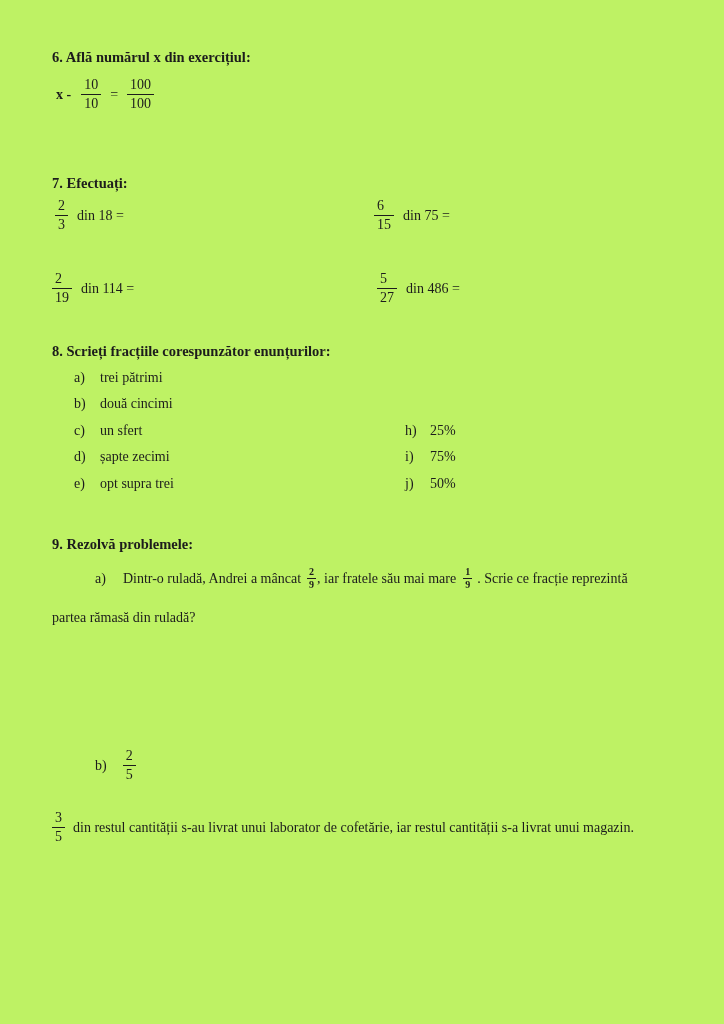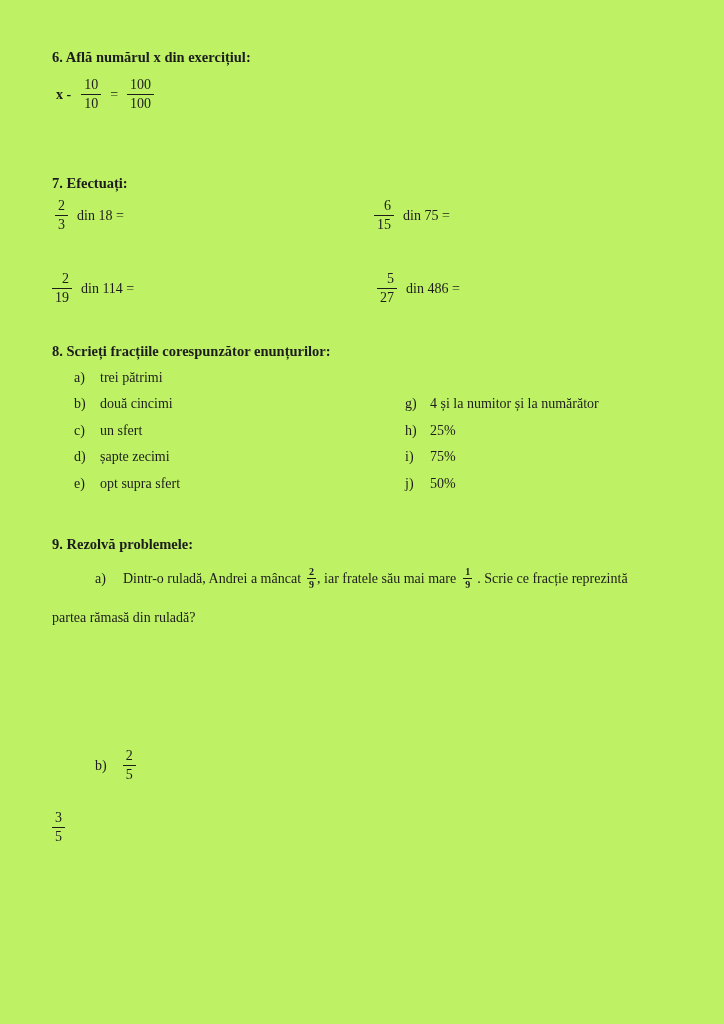--- a/index.html
+++ b/index.html
@@ -8,21 +8,21 @@
     width:724px;height:1024px;
     background:#bef264;
     font-family:"Liberation Serif", serif;
     color:#1c1c1c;
     font-size:14px;
     overflow:hidden;
   }
   .abs{position:absolute;white-space:nowrap;}
   .h{font-weight:bold;font-size:14.5px;}
   .row{display:flex;align-items:center;}
-  .frac{display:inline-flex;flex-direction:column;align-items:flex-end;line-height:1.3;}
+  .frac{display:inline-flex;flex-direction:column;align-items:flex-start;line-height:1.3;}
   .frac .num{padding:0 3px;}
   .frac .den{padding:0 3px;border-top:1px solid #1c1c1c;}
   .sfrac{display:inline-flex;flex-direction:column;align-items:center;line-height:1.2;font-size:10px;font-weight:bold;}
   .sfrac .num{padding:0 2px;}
   .sfrac .den{padding:0 2px;border-top:1px solid #1c1c1c;}
   .letter{display:inline-block;width:26px;}
   .letter-r{display:inline-block;width:25px;}
   .bold{font-weight:bold;}
   .mr10{margin-right:10px;}
   .eqs{margin:0 9px;}
@@ -86,26 +86,23 @@
   <div class="abs" style="left:74px;top:396px;">
     <span class="letter">b)</span><span>două cincimi</span>
   </div>
   <div class="abs" style="left:74px;top:423px;">
     <span class="letter">c)</span><span>un sfert</span>
   </div>
   <div class="abs" style="left:74px;top:449px;">
     <span class="letter">d)</span><span>șapte zecimi</span>
   </div>
   <div class="abs" style="left:74px;top:476px;">
-    <span class="letter">e)</span><span>opt supra sfert</span>
+    <span class="letter">e)</span><span>opt supra trei</span>
   </div>
 
-  <div class="abs" style="left:405px;top:396px;">
-    <span class="letter-r">g)</span><span>4 și la numitor și la numărător</span>
-  </div>
   <div class="abs" style="left:405px;top:423px;">
     <span class="letter-r">h)</span><span>25%</span>
   </div>
   <div class="abs" style="left:405px;top:449px;">
     <span class="letter-r">i)</span><span>75%</span>
   </div>
   <div class="abs" style="left:405px;top:476px;">
     <span class="letter-r">j)</span><span>50%</span>
   </div>
 
@@ -132,15 +129,16 @@
     <span class="frac" style="margin:0 7px;">
       <span class="num">2</span>
       <span class="den">5</span>
     </span>
   </div>
   <div class="abs row" style="left:52px;top:809px;">
     <span class="frac" style="margin-right:8px;">
       <span class="num">3</span>
       <span class="den">5</span>
     </span>
+    <span>din restul cantității s-au livrat unui laborator de cofetărie, iar restul cantității s-a livrat unui magazin.</span>
   </div>
 
 </div>
 
 </body></html>

